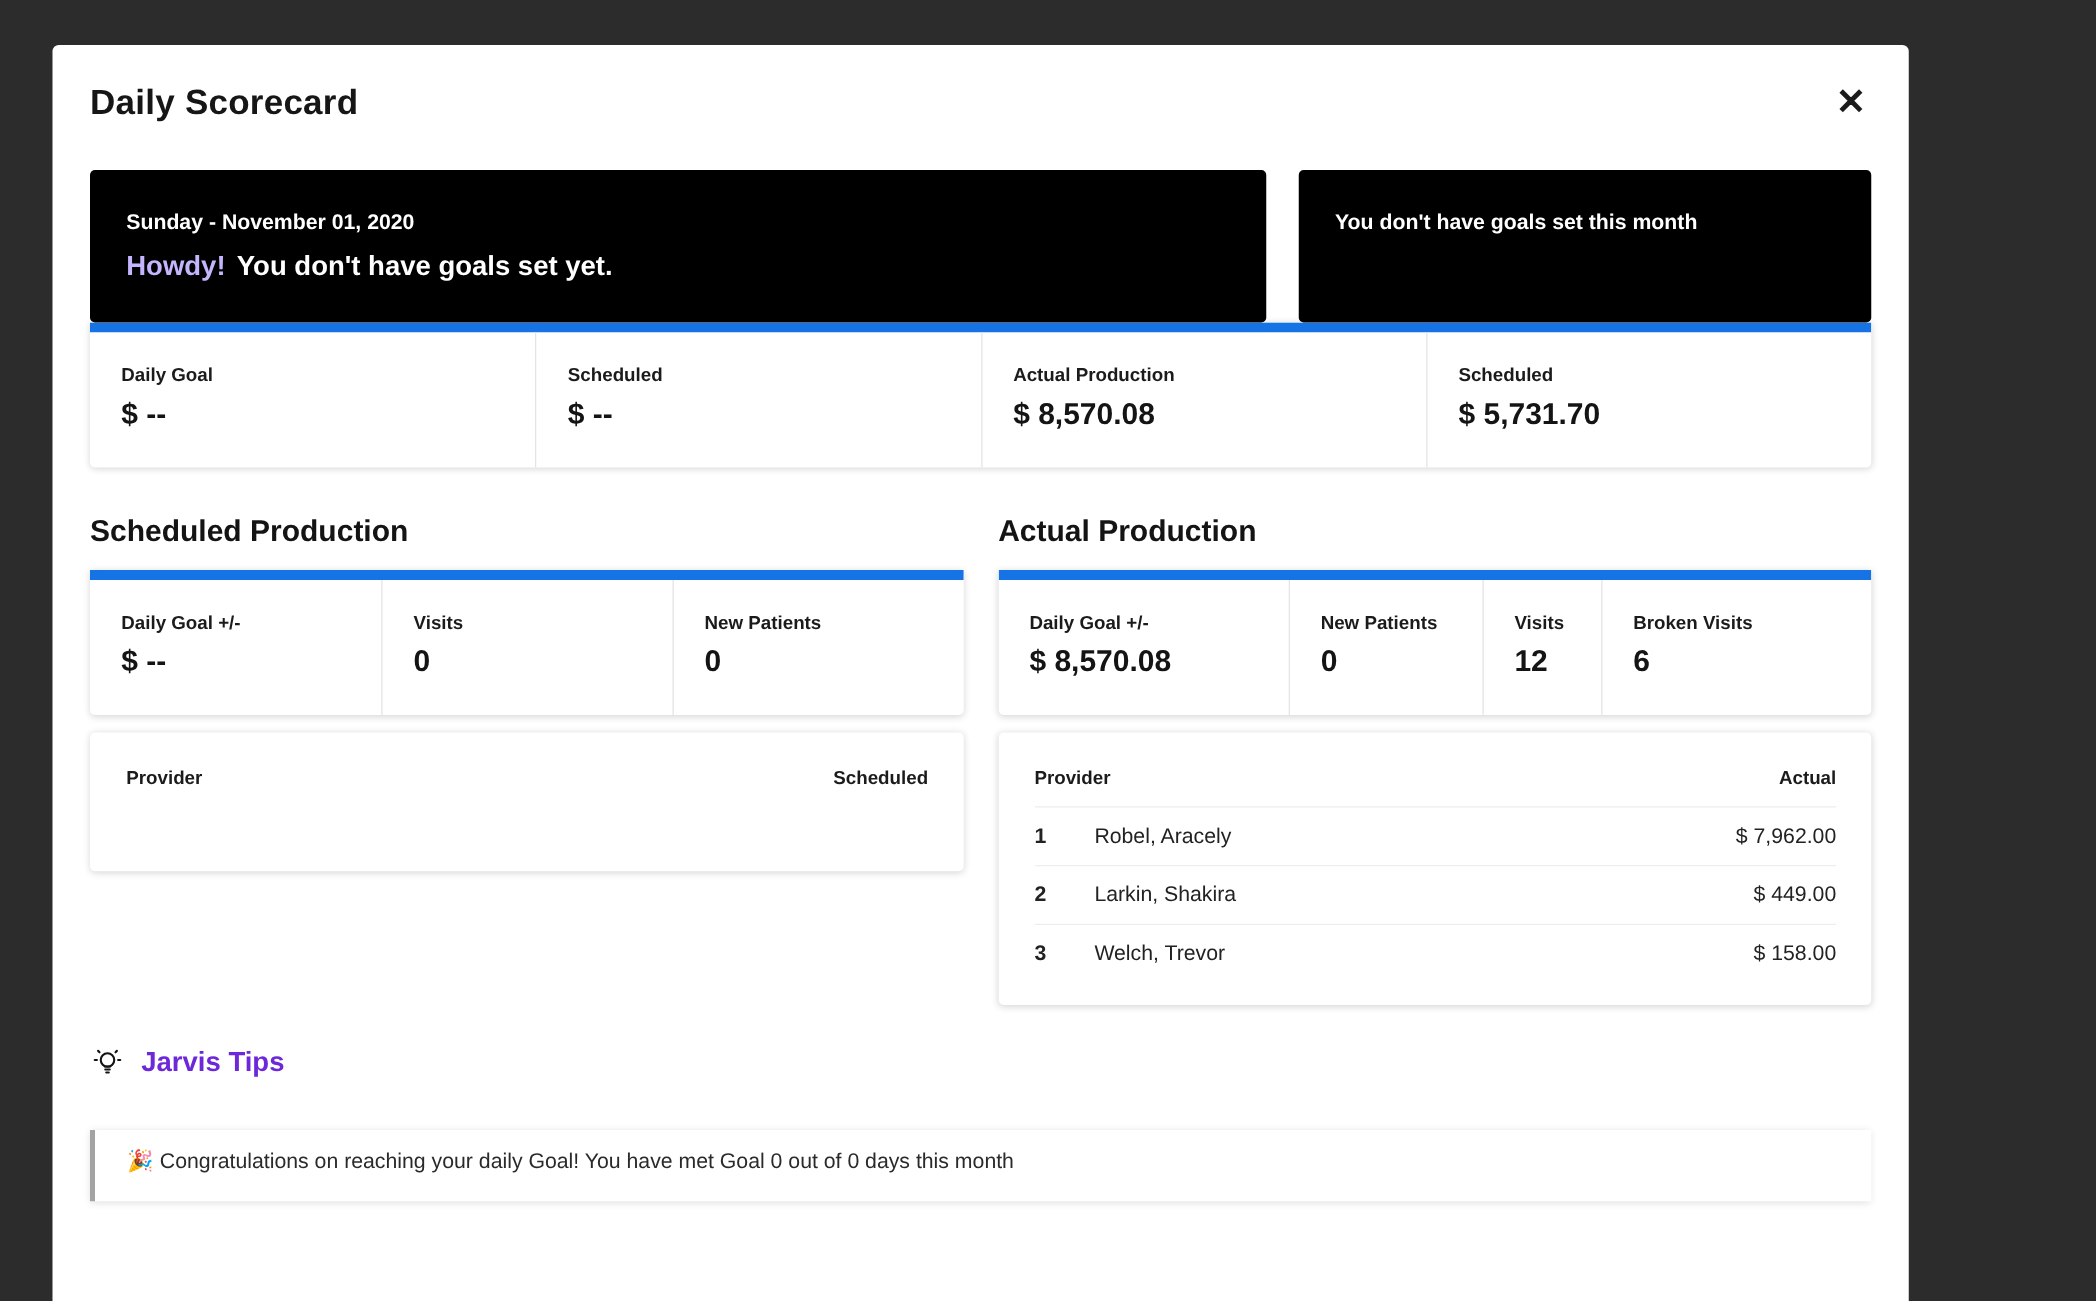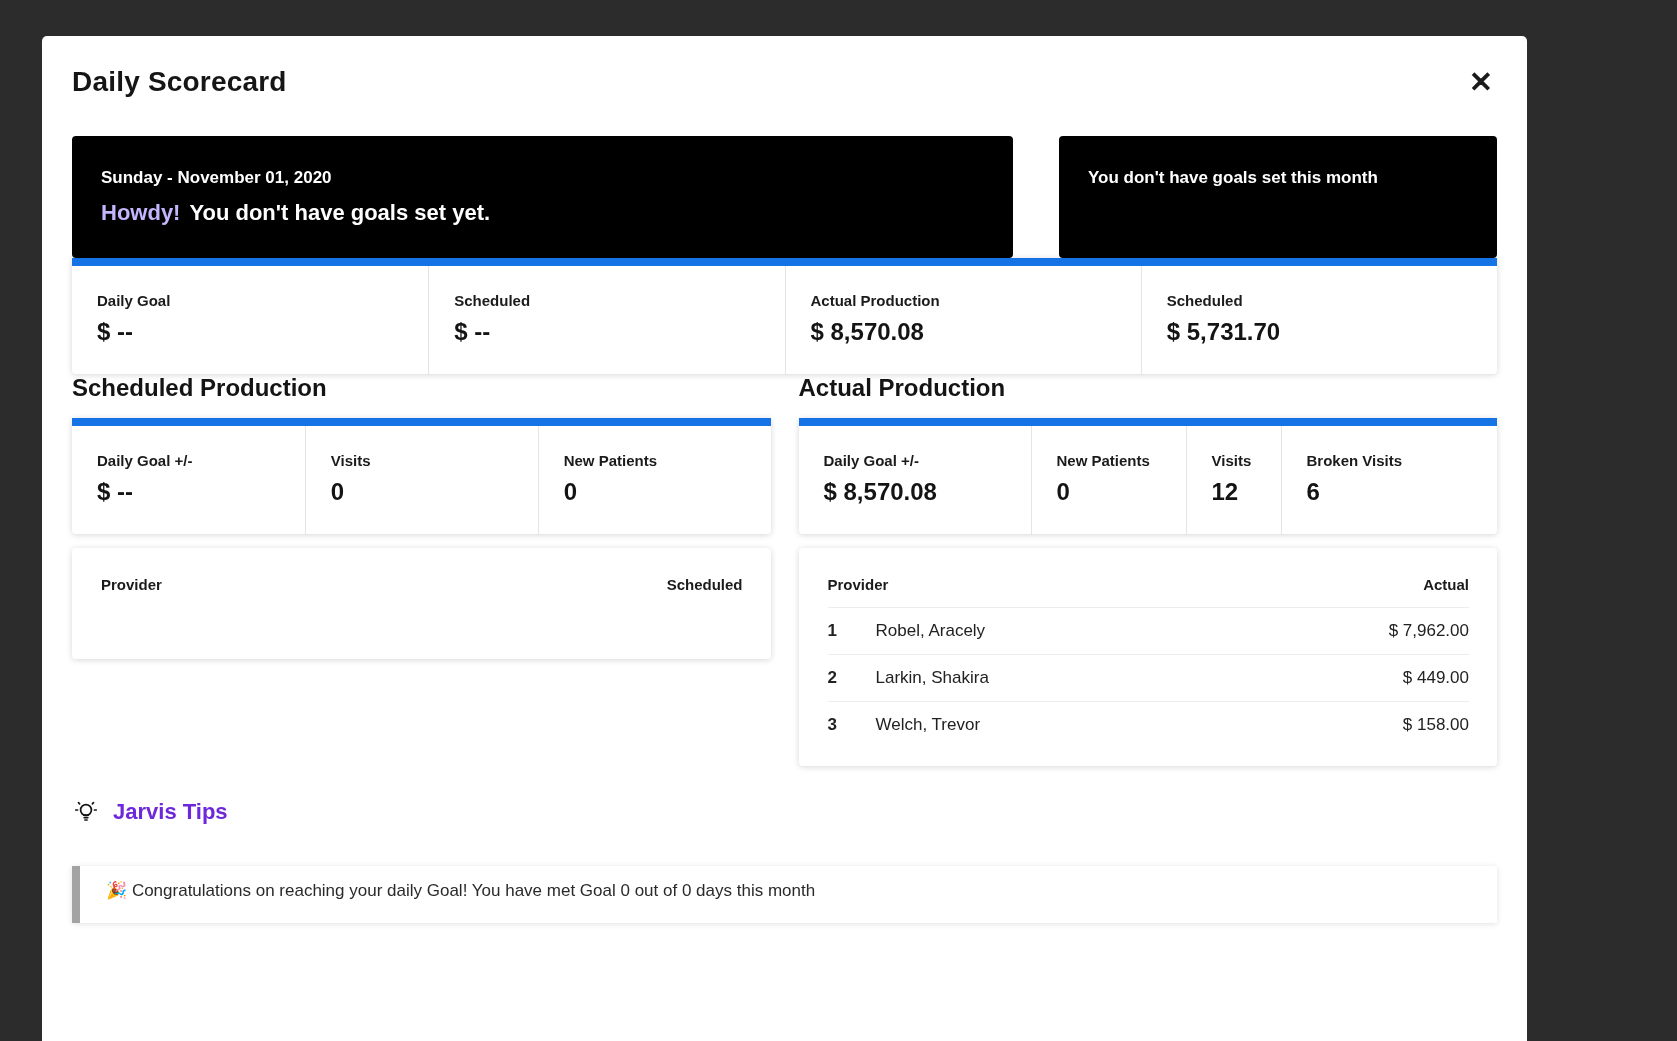--- a/index.html
+++ b/index.html
@@ -17,57 +17,57 @@
     padding: 30px 30px 0 30px;
   }
   .modal-header { display: flex; justify-content: space-between; align-items: flex-start; height: 40px; }
   .modal-title { font-size: 28px; font-weight: 700; color: #161616; letter-spacing: .2px; }
   .close-btn {
     background: none; border: none; cursor: pointer;
     font-size: 29px; font-weight: 700; color: #1b1b1b; line-height: 1;
     padding: 2px 4px; font-family: "Liberation Sans", sans-serif;
   }
 
-  .banners { display: flex; gap: 46px; margin-top: 30px; }
+  .banners { display: flex; gap: 26px; margin-top: 30px; }
   .banner { background: #000000; color: #ffffff; border-radius: 4px; height: 122px; padding: 32px 29px; }
   .banner-left { width: 941px; flex: 0 0 941px; }
   .banner-right { flex: 1; }
   .banner-date { font-size: 17px; font-weight: 700; margin-bottom: 12px; }
   .banner-msg { font-size: 22px; font-weight: 700; }
   .banner-greeting { color: #c4b5fd; margin-right: 9px; }
   .banner-right-msg { font-size: 17px; font-weight: 700; }
 
   .card-shadow { box-shadow: 0 1px 6px rgba(0,0,0,0.16); background: #fff; border-radius: 0 0 4px 4px; }
 
   .summary-card { border-top: 8px solid #1673e6; display: grid; grid-template-columns: 1fr 1fr 1fr 1fr; }
   .stat-cell { padding: 26px 10px 28px 25px; }
   .stat-cell.bordered { border-left: 1px solid #e4e4e4; }
   .stat-label { font-size: 15px; font-weight: 700; color: #1b1b1b; margin-bottom: 9px; }
   .stat-value { font-size: 24px; font-weight: 700; color: #141414; }
 
-  .sections { display: grid; grid-template-columns: 1fr 1fr; gap: 28px; align-items: start; }
+  .sections { display: grid; grid-template-columns: 1fr 1fr; gap: 28px; margin-top: 38px; align-items: start; }
   .section-heading { font-size: 24px; font-weight: 700; color: #141414; margin-bottom: 16px; }
   .stats-card { border-top: 8px solid #1673e6; display: grid; }
   .stats-3 { grid-template-columns: 1fr 1fr 1fr; }
   .stats-4 { grid-template-columns: 232px 155px 95px 1fr; }
 
   .table-card { margin-top: 14px; border-radius: 4px; box-shadow: 0 1px 6px rgba(0,0,0,0.16); background: #fff; padding: 22px 28px 18px 29px; }
   .table-card.empty { padding-bottom: 52px; }
   .table-header { display: flex; justify-content: space-between; font-size: 15px; font-weight: 700; color: #1b1b1b; padding: 6px 0 14px 0; gap: 40px; }
   .t-row { display: flex; align-items: center; border-top: 1px solid #ededed; padding: 13px 0; font-size: 17px; color: #222; }
   .t-rank { width: 48px; font-weight: 700; }
   .t-name { flex: 1; }
   .t-amount { text-align: right; }
 
   .tips-header { display: flex; align-items: center; gap: 13px; margin-top: 32px; }
   .tips-title { font-size: 22px; font-weight: 700; color: #6d28d9; }
   .bulb-icon { width: 28px; height: 28px; display: inline-flex; align-items: center; justify-content: center; }
 
   .tip-item {
-    margin-top: 40px; border-left: 8px solid #a3a3a3;
+    margin-top: 40px; border-left: 4px solid #a3a3a3;
     background: #fff; box-shadow: 0 1px 6px rgba(0,0,0,0.12);
     padding: 14px 20px 22px 26px; font-size: 17px; color: #2a2a2a;
   }
 </style>
 </head>
 <body>
 
 <div class="page">
   <div class="modal">
 

